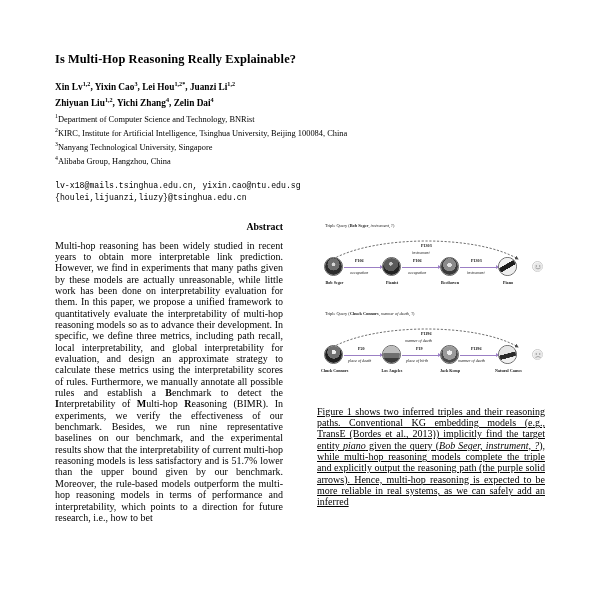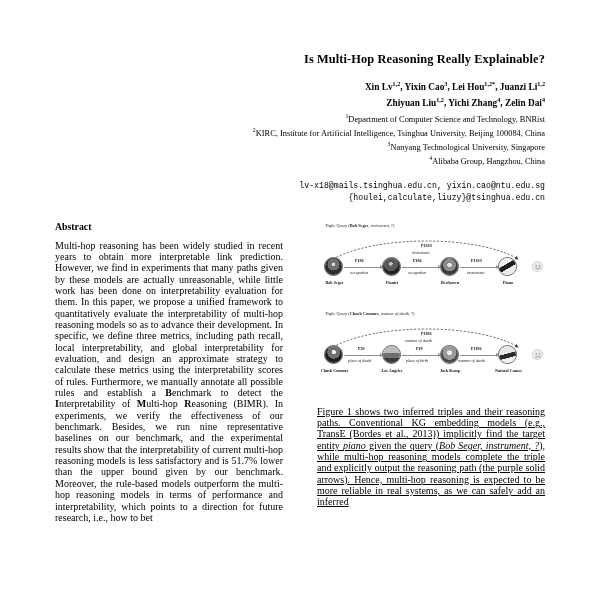--- a/index.html
+++ b/index.html
@@ -19,21 +19,21 @@
     width: 600px;
     height: 600px;
     background: #ffffff;
     box-sizing: border-box;
     padding: 0 55px;
   }
 
   
   .title-block {
     padding-top: 52px;
-    text-align: right;
+    text-align: left;
   }
   .paper-title {
     font-family: "Liberation Serif", serif;
     font-weight: bold;
     font-size: 12.4px;
     line-height: 15.2px;
     letter-spacing: 0.1px;
   }
   .authors {
     margin-top: 11px;
@@ -60,21 +60,21 @@
   
   .columns {
     display: flex;
     margin-top: 17px;
   }
   .col-left { width: 228px; }
   .col-gap  { width: 34px; }
   .col-right { width: 228px; }
 
   .section-head {
-    text-align: left;
+    text-align: right;
     font-weight: bold;
     font-size: 9.8px;
     margin-bottom: 8px;
   }
   .body-text {
     font-size: 10px;
     line-height: 11.35px;
     text-align: justify;
     text-justify: inter-word;
     hyphens: manual;
@@ -232,21 +232,21 @@
 
     <div class="affiliations">
       <div><sup>1</sup>Department of Computer Science and Technology, BNRist</div>
       <div><sup>2</sup>KIRC, Institute for Artificial Intelligence, Tsinghua University, Beijing 100084, China</div>
       <div><sup>3</sup>Nanyang Technological University, Singapore</div>
       <div><sup>4</sup>Alibaba Group, Hangzhou, China</div>
     </div>
 
     <div class="emails">
       <div>lv-x18@mails.tsinghua.edu.cn, yixin.cao@ntu.edu.sg</div>
-      <div>{houlei,calculate,liuzy}@tsinghua.edu.cn</div>
+      <div>{houlei,lijuanzi,liuzy}@tsinghua.edu.cn</div>
     </div>
   </div>
 
   <div class="columns">
 
     <div class="col-left">
       <div class="section-head">Abstract</div>
       <div class="body-text">
         <span>Multi-hop reasoning has been widely studied in recent years to obtain more interpretable link prediction. However, we find in experiments that many paths given by these models are actually unreasonable, while little work has been done on interpretability evaluation for them. In this paper, we propose a unified framework to quantitatively evaluate the interpretability of multi-hop reasoning models so as to advance their development. In specific, we define three metrics, including path recall, local interpretability, and global interpretability for evaluation, and design an approximate strategy to calculate these metrics using the interpretability scores of rules. Furthermore, we manually annotate all possible rules and establish a </span><b>B</b><span>enchmark to detect the </span><b>I</b><span>nterpretability of </span><b>M</b><span>ulti-hop </span><b>R</b><span>easoning (BIMR). In experiments, we verify the effectiveness of our benchmark. Besides, we run nine representative baselines on our benchmark, and the experimental results show that the interpretability of current multi-hop reasoning models is less satisfactory and is 51.7% lower than the upper bound given by our benchmark. Moreover, the rule-based models outperform the multi-hop reasoning models in terms of performance and interpretability, which points to a direction for future research, i.e., how to bet</span>
       </div>

